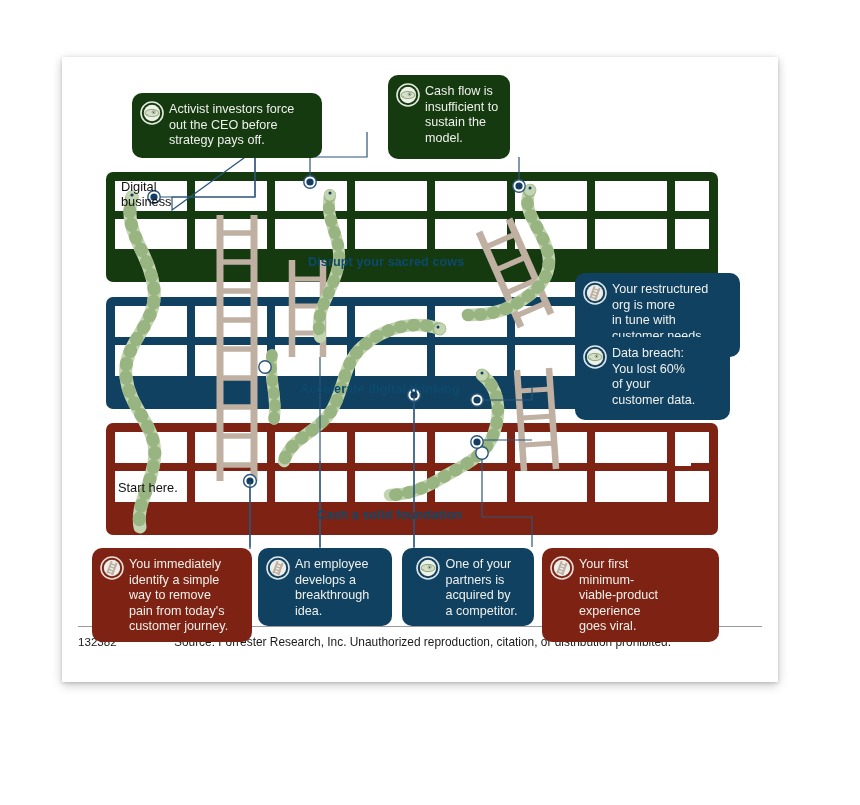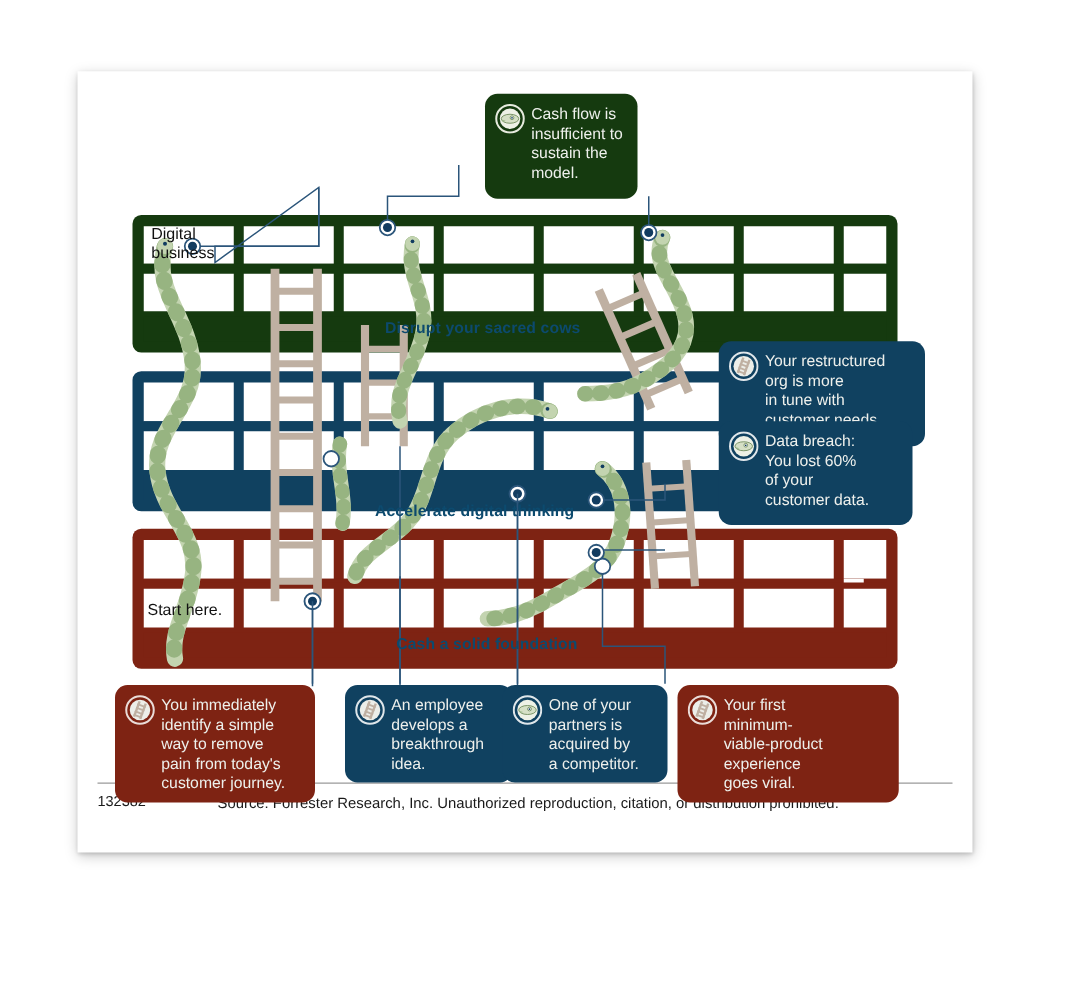--- a/index.html
+++ b/index.html
@@ -353,27 +353,42 @@
 
         <g stroke="#2b557a" stroke-width="1.2" fill="none">
           <path d="M188,424 L188,492"></path>
           <path d="M258,300 L258,492"></path>
           <path d="M352,338 L352,492"></path>
         </g>
       </g>
     </svg>
 
     <div class="band-label" style="left:246px; top:198px;">Disrupt your sacred cows</div>
-    <div class="band-label" style="left:238px; top:325px;margin-top:20px;">Accelerate digital thinking</div>
+    <div class="band-label" style="left:238px; top:325px;">Accelerate digital thinking</div>
     <div class="band-label" style="left:255px; top:451px;">Cash a solid foundation</div>
 
     <div class="note" style="left:59px; top:123px;">Digital
 business</div>
     <div class="note" style="left:56px; top:424px;">Start here.</div>
 
+    <div class="callout green" style="left:70px; top:36px; width:190px; height:65px;">
+      <span class="badge">
+        <svg viewBox="0 0 24 24" width="24" height="24">
+          <circle cx="12" cy="12" r="11" fill="none" stroke="#e6eade" stroke-width="1.6"></circle>
+          <circle cx="12" cy="12" r="8.2" fill="#eef1e6"></circle>
+          <ellipse cx="12" cy="12" rx="7" ry="3.6" fill="#d6e0c6" stroke="#6f8a5c" stroke-width="0.7"></ellipse>
+          <circle cx="13.6" cy="11.2" r="1.5" fill="#ffffff" stroke="#5c7a4a" stroke-width="0.6"></circle>
+          <circle cx="13.6" cy="11.2" r="0.7" fill="#123c60"></circle>
+          <path d="M5.2,12.6 L8.5,13.6 L6.6,14.4 Z" fill="#9db88a"></path>
+        </svg>
+      </span>
+      <span class="ctext">Activist investors force
+out the CEO before
+strategy pays off.</span>
+    </div>
 
     <div class="callout green" style="left:326px; top:18px; width:122px; height:84px;">
       <span class="badge">
         <svg viewBox="0 0 24 24" width="24" height="24">
           <circle cx="12" cy="12" r="11" fill="none" stroke="#e6eade" stroke-width="1.6"></circle>
           <circle cx="12" cy="12" r="8.2" fill="#eef1e6"></circle>
           <ellipse cx="12" cy="12" rx="7" ry="3.6" fill="#d6e0c6" stroke="#6f8a5c" stroke-width="0.7"></ellipse>
           <circle cx="13.6" cy="11.2" r="1.5" fill="#ffffff" stroke="#5c7a4a" stroke-width="0.6"></circle>
           <circle cx="13.6" cy="11.2" r="0.7" fill="#123c60"></circle>
           <path d="M5.2,12.6 L8.5,13.6 L6.6,14.4 Z" fill="#9db88a"></path>
@@ -439,42 +454,42 @@
           </g>
         </svg>
       </span>
       <span class="ctext">You immediately
 identify a simple
 way to remove
 pain from today's
 customer journey.</span>
     </div>
 
-    <div class="callout navy" style="left:214px; top:491px; width:134px; height:78px;">
+    <div class="callout navy" style="left:196px; top:491px; width:134px; height:78px;">
       <span class="badge">
         <svg viewBox="0 0 24 24" width="24" height="24">
           <circle cx="12" cy="12" r="11" fill="none" stroke="#dfe6ea" stroke-width="1.6"></circle>
           <circle cx="12" cy="12" r="8.2" fill="#eceee9"></circle>
           <g transform="rotate(20 12 12)">
             <rect x="8.4" y="5.6" width="1.9" height="13" fill="#bfb0a2"></rect>
             <rect x="13.6" y="5.6" width="1.9" height="13" fill="#bfb0a2"></rect>
             <rect x="8.4" y="7.6" width="7.1" height="1.5" fill="#bfb0a2"></rect>
             <rect x="8.4" y="10.6" width="7.1" height="1.5" fill="#bfb0a2"></rect>
             <rect x="8.4" y="13.6" width="7.1" height="1.5" fill="#bfb0a2"></rect>
             <rect x="8.4" y="16.4" width="7.1" height="1.5" fill="#bfb0a2"></rect>
           </g>
         </svg>
       </span>
       <span class="ctext">An employee
 develops a
 breakthrough
 idea.</span>
     </div>
 
-    <div class="callout navy" style="left:340px; top:491px; width:132px; height:78px;">
+    <div class="callout navy" style="left:340px; top:491px; width:132px; height:78px;justify-content:center;">
       <span class="badge">
         <svg viewBox="0 0 24 24" width="24" height="24">
           <circle cx="12" cy="12" r="11" fill="none" stroke="#dfe6ea" stroke-width="1.6"></circle>
           <circle cx="12" cy="12" r="8.2" fill="#eef1e6"></circle>
           <ellipse cx="12" cy="12" rx="7" ry="3.6" fill="#d6e0c6" stroke="#6f8a5c" stroke-width="0.7"></ellipse>
           <circle cx="13.6" cy="11.2" r="1.5" fill="#ffffff" stroke="#5c7a4a" stroke-width="0.6"></circle>
           <circle cx="13.6" cy="11.2" r="0.7" fill="#123c60"></circle>
           <path d="M5.2,12.6 L8.5,13.6 L6.6,14.4 Z" fill="#9db88a"></path>
         </svg>
       </span>

